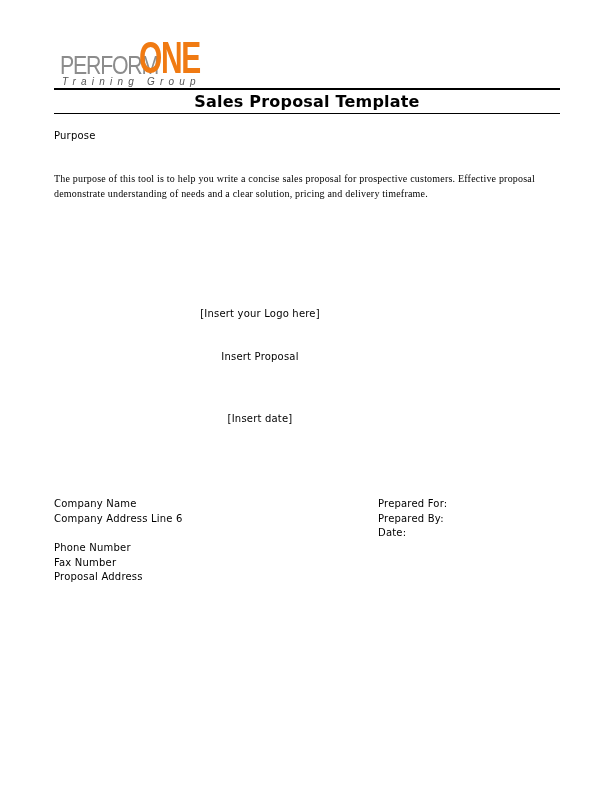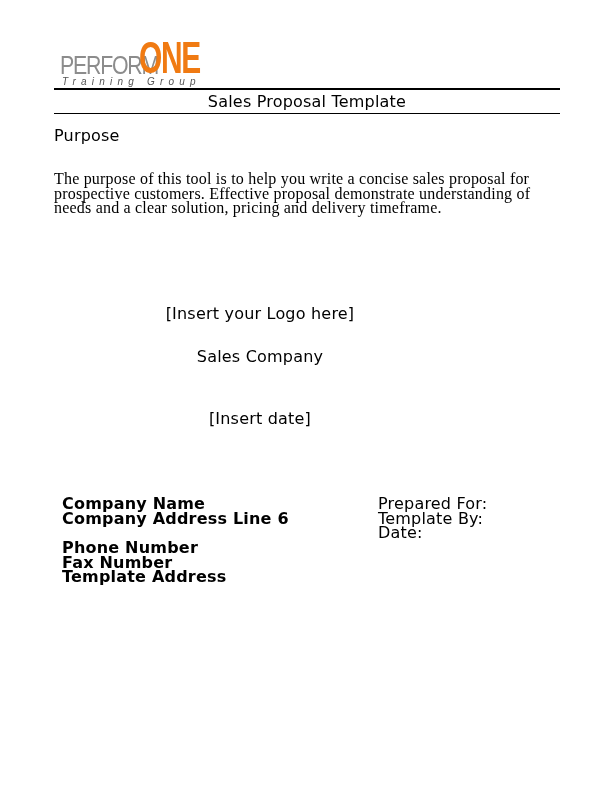--- a/index.html
+++ b/index.html
@@ -10,58 +10,58 @@
       font-size: 26px; font-weight: normal; color: #8c8c8c; letter-spacing: -1.5px;
       transform: scaleX(0.82); transform-origin: left top; line-height: 26px; }
     .logo-one { left: 139px; top: 38px; font-family: "Liberation Sans", sans-serif;
       font-size: 44px; font-weight: bold; color: #f07a12; letter-spacing: -2px;
       transform: scaleX(0.68); transform-origin: left top; line-height: 40px; }
     .logo-tagline { left: 62px; top: 77px; font-family: "Liberation Sans", sans-serif;
       font-size: 10px; color: #555; letter-spacing: 5.2px; line-height: 10px; font-style: italic; }
     .rule-thick { left: 54px; top: 88px; width: 506px; height: 2px; background: #000; }
     .rule-thin { left: 54px; top: 113px; width: 506px; height: 1px; background: #000; }
     .title { left: 54px; top: 91px; width: 506px; text-align: center; font-size: 16px;
-      line-height: 21px; letter-spacing: 0.2px; font-weight: normal; }
-    .text { font-size: 16px; line-height: 14.5px; letter-spacing: 0.2px; }
+      line-height: 21px; letter-spacing: 0.2px; font-weight: bold; }
+    .text { font-size: 10px; line-height: 14.5px; letter-spacing: 0.2px; }
     .purpose-label { left: 54px; top: 129px; }
     .purpose-body { left: 54px; top: 172px; width: 500px; font-family: Liberation Serif, serif; }
     .center { left: 0; width: 520px; text-align: center; }
     .logo-placeholder { top: 307px; }
     .doc-title { top: 350px; }
     .date-placeholder { top: 412px; }
-    .company-block { left: 62px; top: 497px; font-weight: bold; }
+    .company-block { left: 54px; top: 497px; }
     .company-block div { height: 14.7px; }
     .prepared-block { left: 378px; top: 497px; }
     .prepared-block div { height: 14.7px; }
     .gap { height: 14.5px !important; }
   </style>
 </head>
 <body>
 
 <div class="abs logo-perform">PERFORM</div>
 <div class="abs logo-one">ONE</div>
 <div class="abs logo-tagline">Training Group</div>
 
 <div class="abs rule-thick"></div>
 <div class="abs title">Sales Proposal Template</div>
 <div class="abs rule-thin"></div>
 
 <div class="abs text purpose-label">Purpose</div>
 <div class="abs text purpose-body">The purpose of this tool is to help you write a concise sales proposal for prospective customers.  Effective proposal demonstrate understanding of needs and a clear solution, pricing and delivery timeframe.</div>
 
 <div class="abs text center logo-placeholder">[Insert your Logo here]</div>
-<div class="abs text center doc-title">Sales Company</div>
+<div class="abs text center doc-title">Insert Proposal</div>
 <div class="abs text center date-placeholder">[Insert date]</div>
 
 <div class="abs text company-block">
   <div>Company Name</div>
   <div>Company Address Line 6</div>
   <div class="gap"></div>
   <div>Phone Number</div>
   <div>Fax Number</div>
-  <div>Template Address</div>
+  <div>Proposal Address</div>
 </div>
 
 <div class="abs text prepared-block">
   <div>Prepared For:</div>
-  <div>Template By:</div>
+  <div>Prepared By:</div>
   <div>Date:</div>
 </div>
 
 </body></html>

